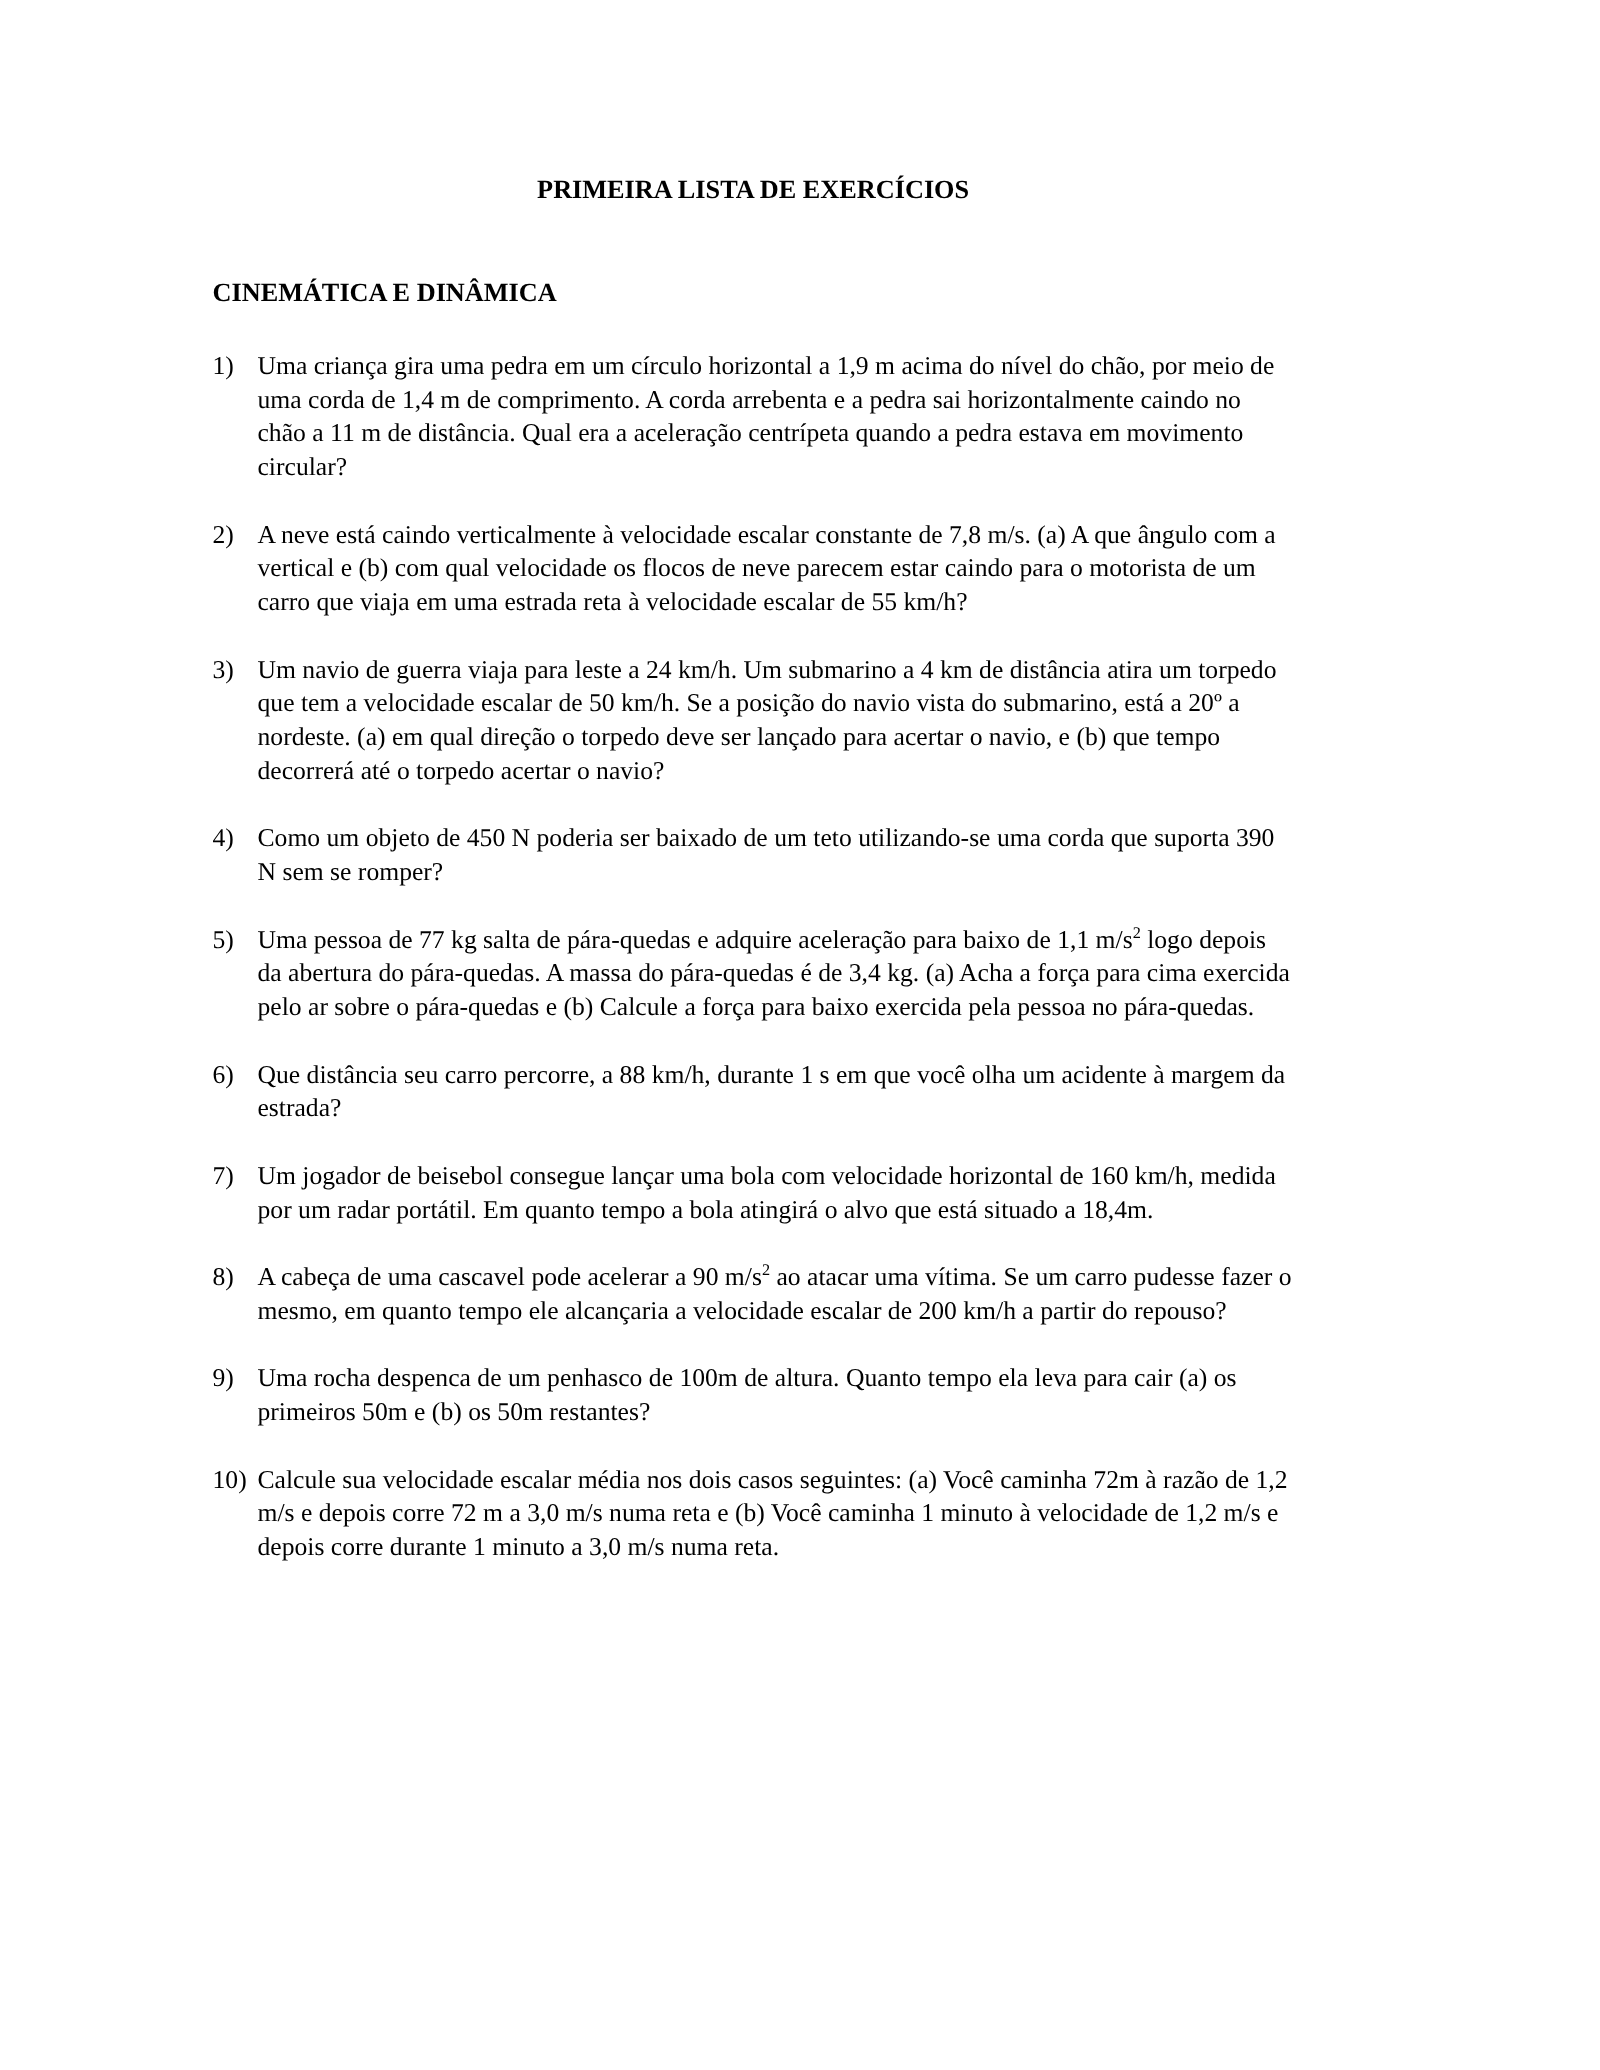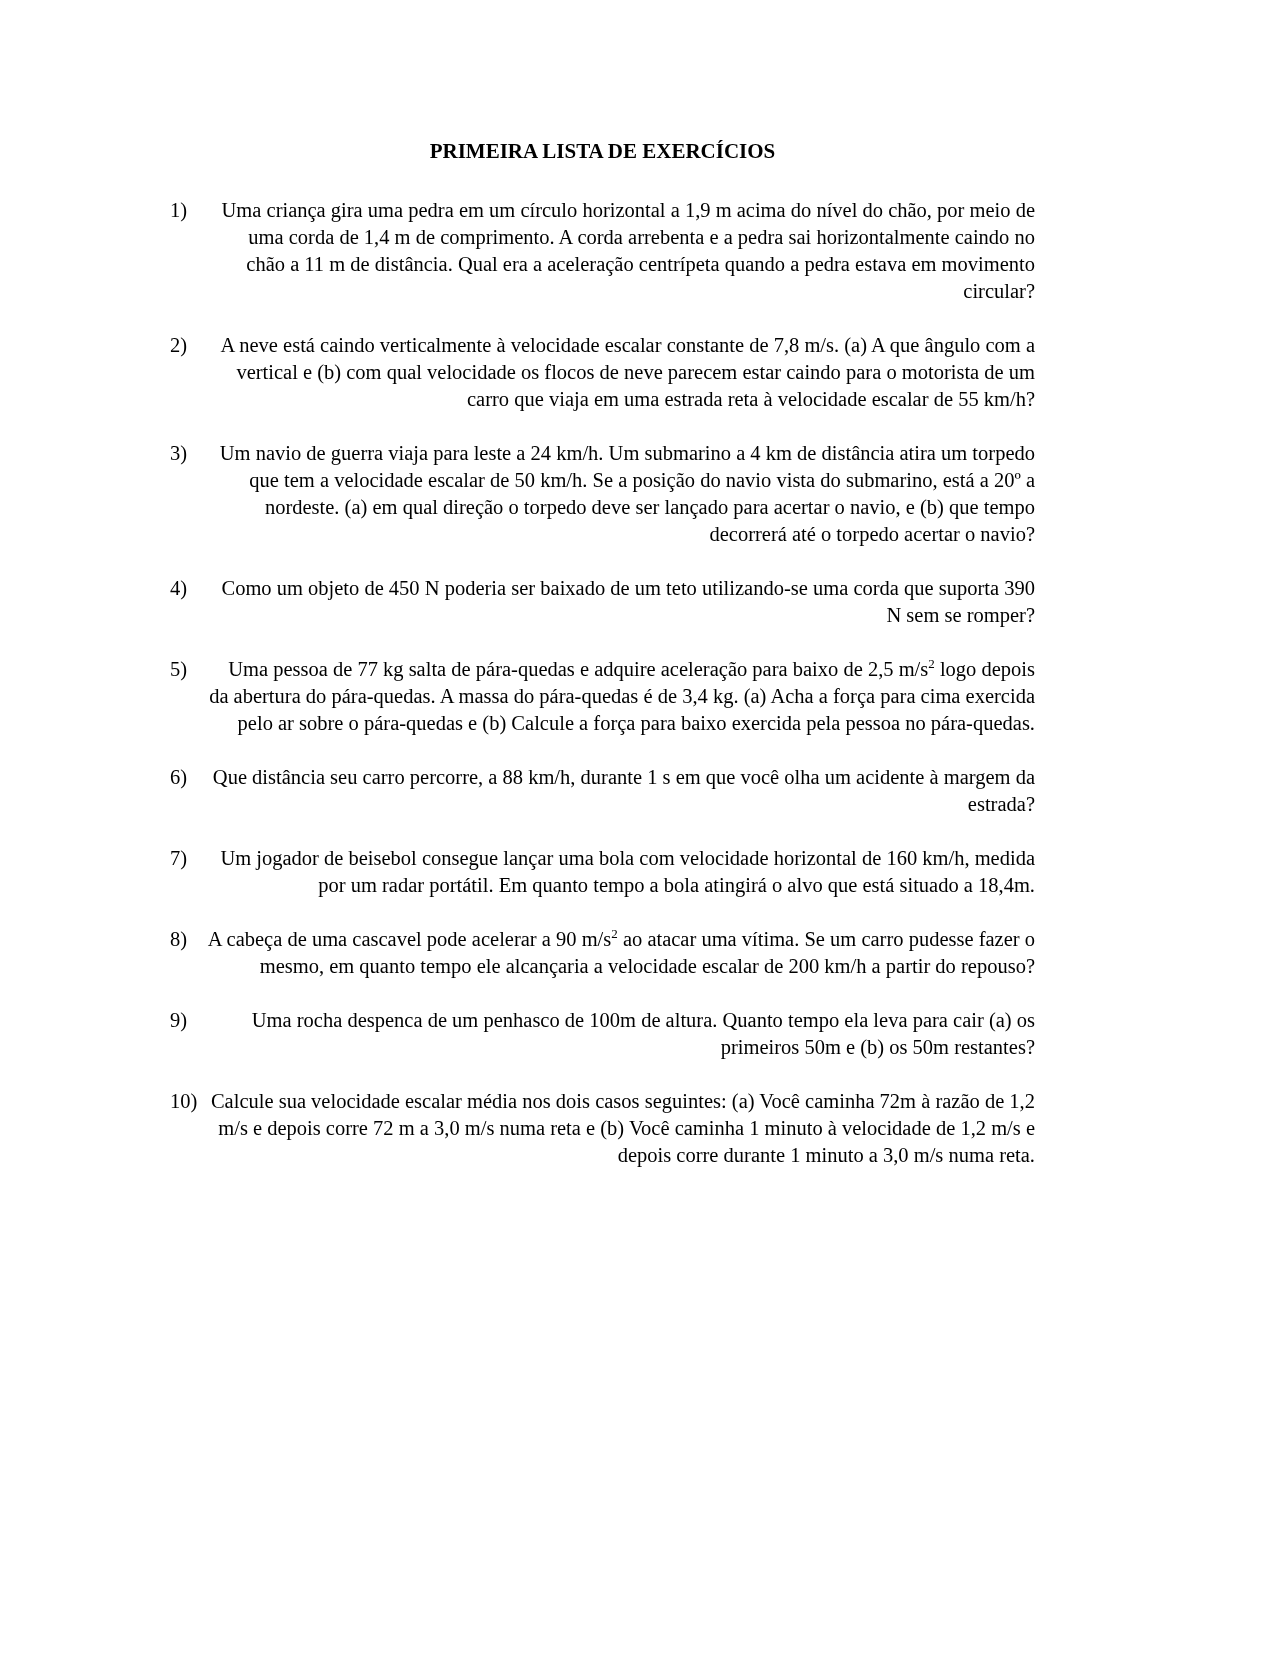--- a/index.html
+++ b/index.html
@@ -46,55 +46,56 @@
     margin: 0 0 27px 0;
     font-size: 20.5px;
     line-height: 27px;
   }
   .exercise-number {
     flex: 0 0 36px;
     width: 36px;
   }
   .exercise-text {
     flex: 1 1 auto;
-    text-align: right;
+    text-align: left;
   }
   .exercise-text sup {
     font-size: 13px;
     line-height: 0;
     vertical-align: super;
   }
 </style>
 </head>
 <body>
 
 <div class="page">
   <h1 class="doc-title">PRIMEIRA LISTA DE EXERCÍCIOS</h1>
 
+  <h2 class="section-heading">CINEMÁTICA E DINÂMICA</h2>
 
   <ol class="exercise-list">
       <li class="exercise-item">
         <span class="exercise-number">1)</span>
         <div class="exercise-text"><span>Uma criança gira uma pedra em um círculo horizontal a 1,9 m acima do nível do chão, por meio de uma corda de 1,4 m de comprimento. A corda arrebenta e a pedra sai horizontalmente caindo no chão a 11 m de distância. Qual era a aceleração centrípeta quando a pedra estava em movimento circular?</span></div>
       </li>
       <li class="exercise-item">
         <span class="exercise-number">2)</span>
         <div class="exercise-text"><span>A neve está caindo verticalmente à velocidade escalar constante de 7,8 m/s. (a) A que ângulo com a vertical e (b) com qual velocidade os flocos de neve parecem estar caindo para o motorista de um carro que viaja em uma estrada reta à velocidade escalar de 55 km/h?</span></div>
       </li>
       <li class="exercise-item">
         <span class="exercise-number">3)</span>
         <div class="exercise-text"><span>Um navio de guerra viaja para leste a 24 km/h. Um submarino a 4 km de distância atira um torpedo que tem a velocidade escalar de 50 km/h. Se a posição do navio vista do submarino, está a 20º a nordeste. (a) em qual direção o torpedo deve ser lançado para acertar o navio, e (b) que tempo decorrerá até o torpedo acertar o navio?</span></div>
       </li>
       <li class="exercise-item">
         <span class="exercise-number">4)</span>
         <div class="exercise-text"><span>Como um objeto de 450 N poderia ser baixado de um teto utilizando-se uma corda que suporta 390 N sem se romper?</span></div>
       </li>
       <li class="exercise-item">
         <span class="exercise-number">5)</span>
-        <div class="exercise-text"><span>Uma pessoa de 77 kg salta de pára-quedas e adquire aceleração para baixo de 2,5 m/s</span><sup>2</sup><span> logo depois da abertura do pára-quedas. A massa do pára-quedas é de 3,4 kg. (a) Acha a força para cima exercida pelo ar sobre o pára-quedas e (b) Calcule a força para baixo exercida pela pessoa no pára-quedas.</span></div>
+        <div class="exercise-text"><span>Uma pessoa de 77 kg salta de pára-quedas e adquire aceleração para baixo de 1,1 m/s</span><sup>2</sup><span> logo depois da abertura do pára-quedas. A massa do pára-quedas é de 3,4 kg. (a) Acha a força para cima exercida pelo ar sobre o pára-quedas e (b) Calcule a força para baixo exercida pela pessoa no pára-quedas.</span></div>
       </li>
       <li class="exercise-item">
         <span class="exercise-number">6)</span>
         <div class="exercise-text"><span>Que distância seu carro percorre, a 88 km/h, durante 1 s em que você olha um acidente à margem da estrada?</span></div>
       </li>
       <li class="exercise-item">
         <span class="exercise-number">7)</span>
         <div class="exercise-text"><span>Um jogador de beisebol consegue lançar uma bola com velocidade horizontal de 160 km/h, medida por um radar portátil. Em quanto tempo a bola atingirá o alvo que está situado a 18,4m.</span></div>
       </li>
       <li class="exercise-item">

